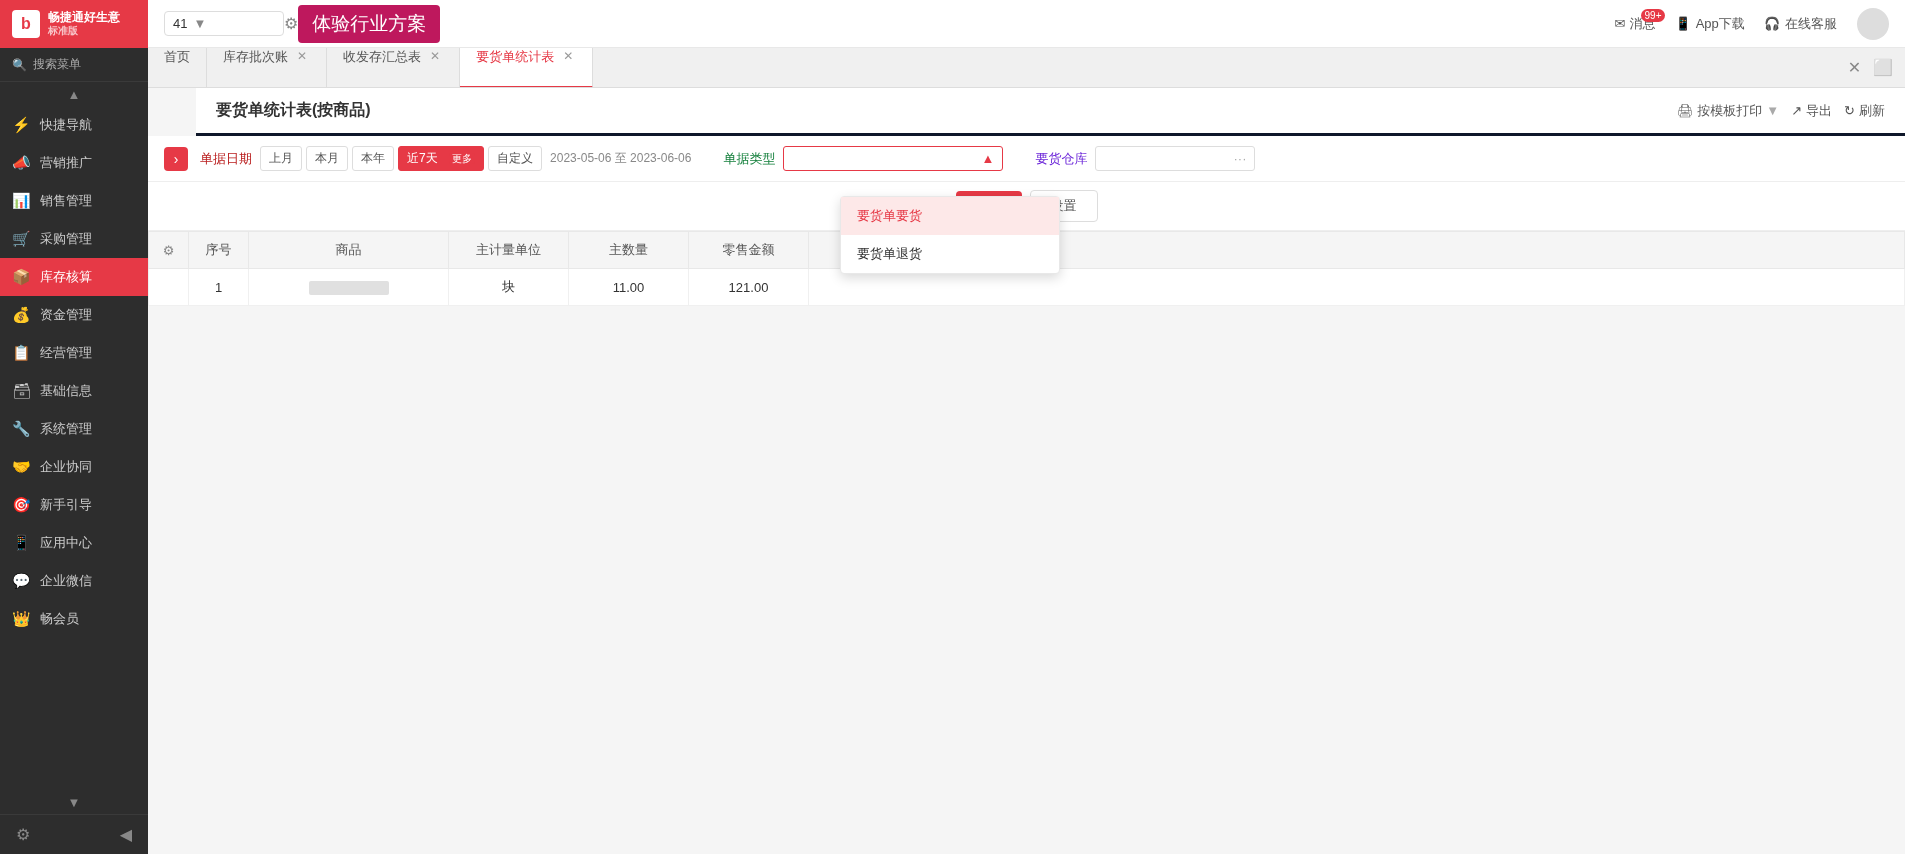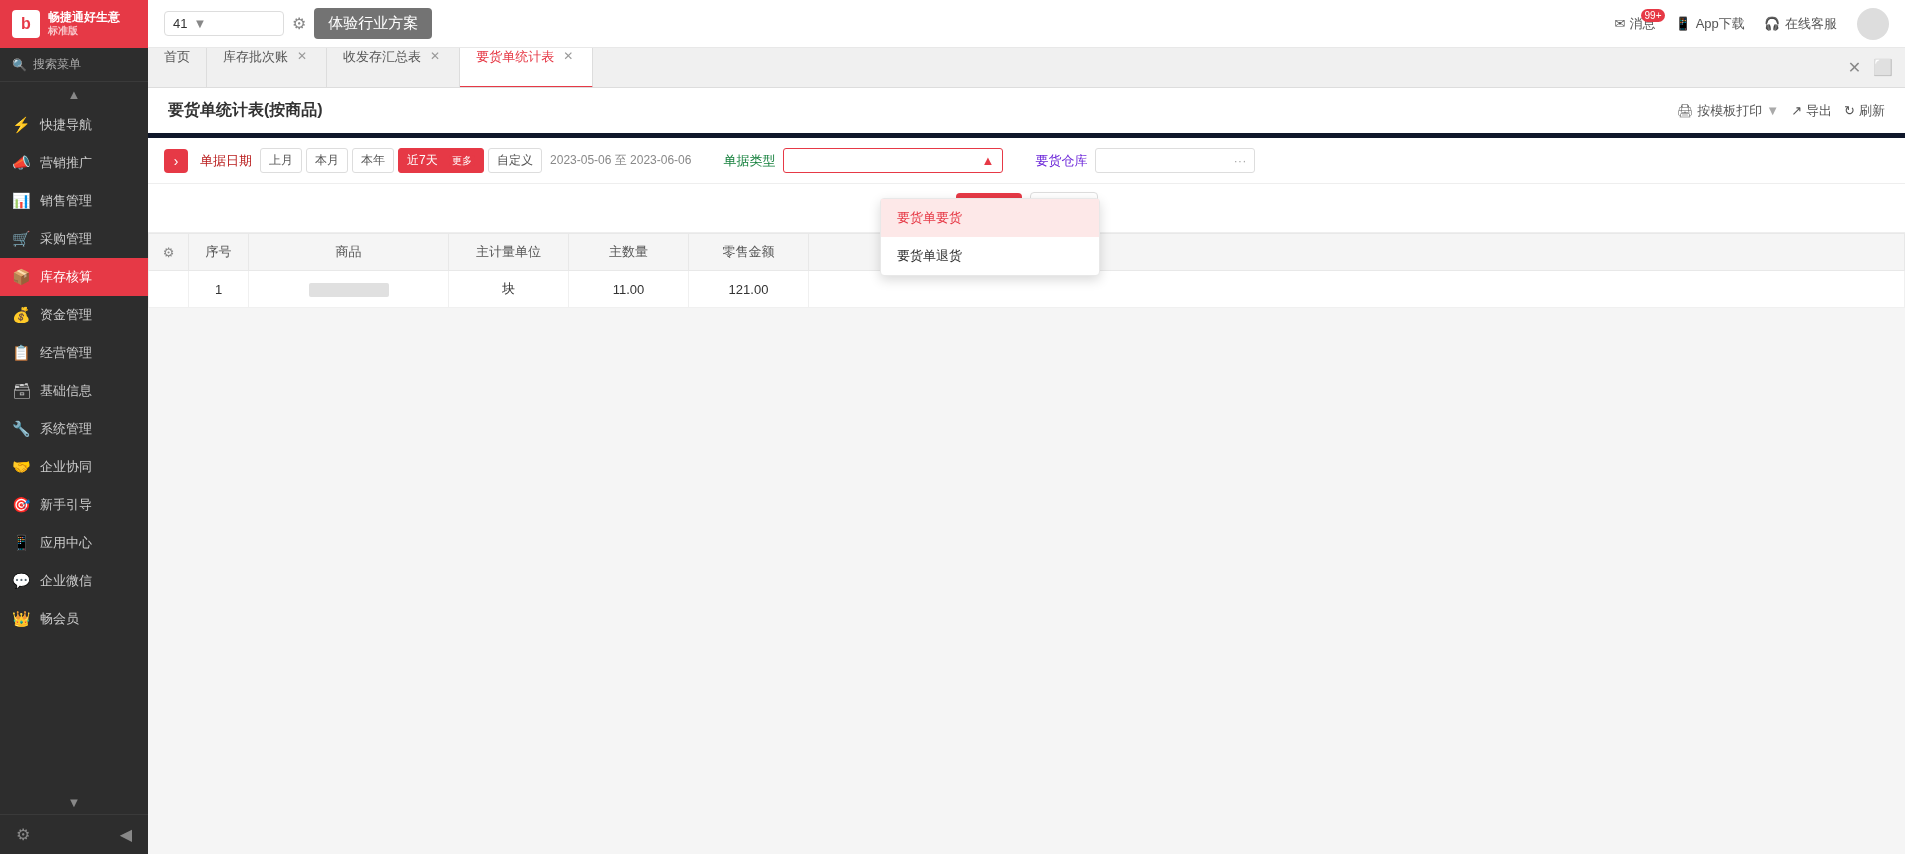--- a/index.html
+++ b/index.html
@@ -92,48 +92,48 @@
     }
 
     
     .topbar {
       height: 48px;
       background: #fff;
       border-bottom: 1px solid #e8e8e8;
       display: flex;
       align-items: center;
       padding: 0 16px;
-      gap: 8px;
+      gap: 0;
       flex-shrink: 0;
     }
     .topbar-company {
       display: flex;
       align-items: center;
       gap: 6px;
       color: #333;
       font-size: 13px;
       padding: 4px 8px;
       border: 1px solid #ddd;
       border-radius: 4px;
       cursor: pointer;
       min-width: 120px;
     }
     .topbar-settings {
       color: #888;
       cursor: pointer;
       font-size: 16px;
     }
     .topbar-trial-btn {
-      background: #737373;
+      background: #be185d;
       color: white;
       border: none;
       padding: 6px 14px;
       border-radius: 4px;
       cursor: pointer;
-      font-size: 15px;
+      font-size: 19px;
     }
     .topbar-right {
       margin-left: auto;
       display: flex;
       align-items: center;
       gap: 20px;
       color: #555;
       font-size: 13px;
     }
     .topbar-right-item {
@@ -219,21 +219,22 @@
       position: relative;
     }
 
     
     .page-header {
       background: white;
       padding: 12px 20px;
       display: flex;
       align-items: center;
       justify-content: space-between;
-      border-bottom: 5px solid #0f172a;
+      border-bottom: 3px solid #0f172a;
+      margin-left: 48px;
     }
     .page-title {
       font-size: 16px;
       font-weight: bold;
       color: #333;
     }
     .page-header-actions {
       display: flex;
       align-items: center;
       gap: 12px;
@@ -319,21 +320,21 @@
     .filter-warehouse-label {
       color: #6d28d9;
       font-size: 13px;
       margin-left: 20px;
     }
 
     
     .dropdown-menu {
       position: absolute;
       top: 60px;
-      left: 732px;
+      left: 692px;
       background: white;
       border: 1px solid #e8e8e8;
       border-radius: 4px;
       box-shadow: 0 4px 12px rgba(0,0,0,0.15);
       z-index: 100;
       width: 220px;
     }
     .dropdown-item {
       padding: 10px 16px;
       cursor: pointer;

